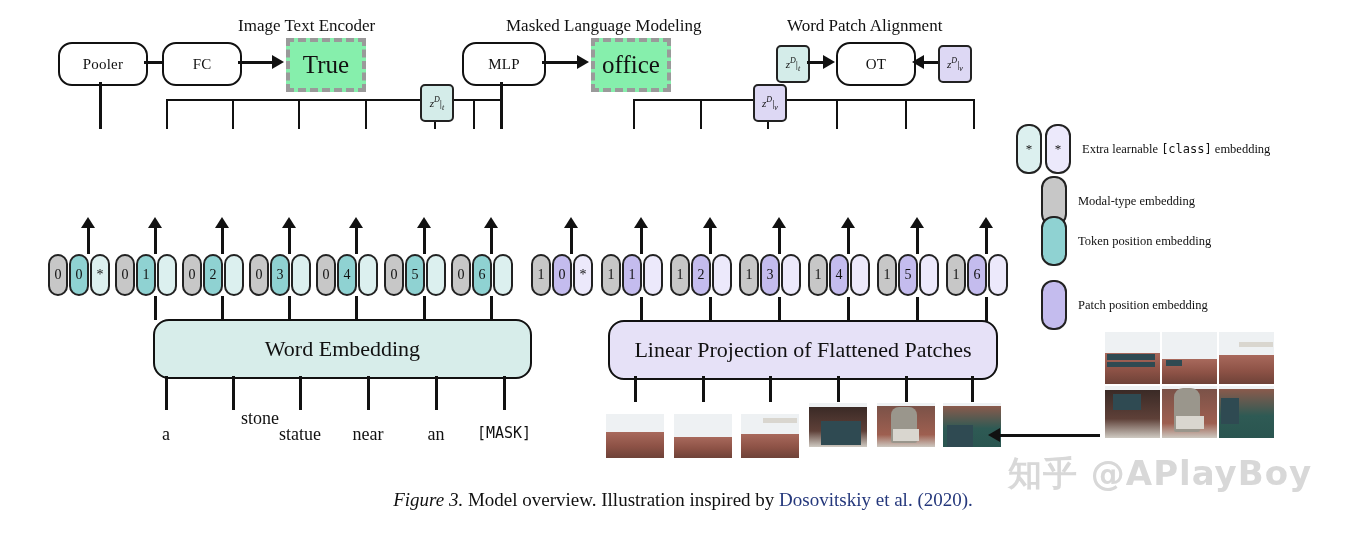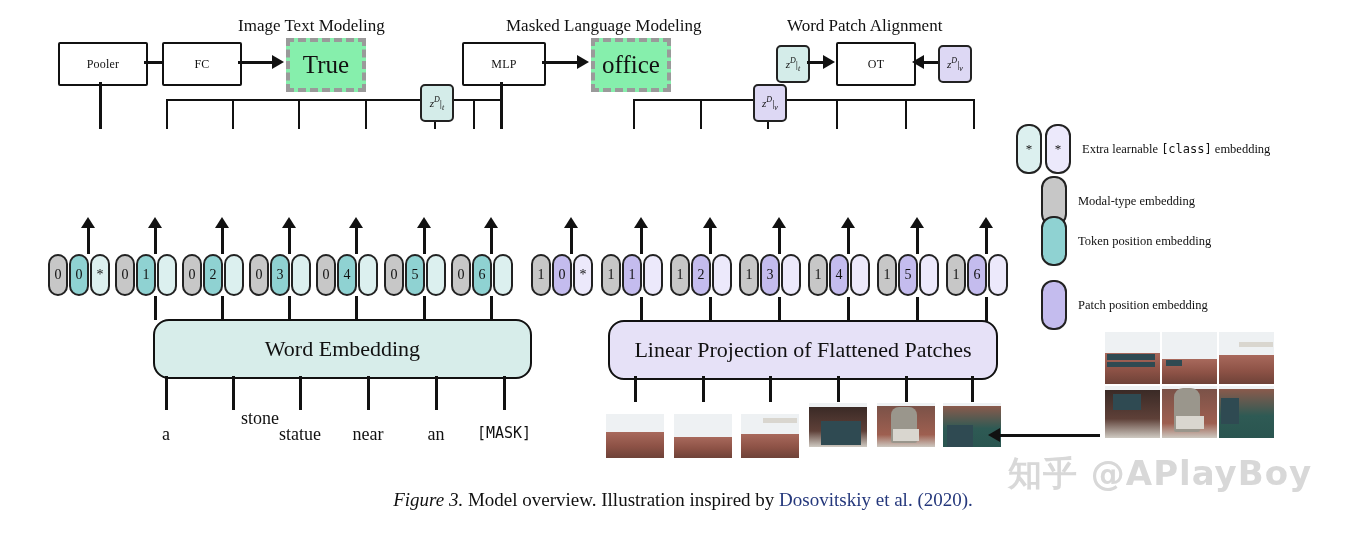--- a/index.html
+++ b/index.html
@@ -2,23 +2,23 @@
 <html><head>
 <meta charset="utf-8">
 <style>
   html,body{margin:0;padding:0;background:#ffffff;}
   body{width:1366px;height:536px;position:relative;overflow:hidden;
        font-family:"Liberation Serif",serif;color:#111;}
   #stage{position:absolute;left:0;top:0;width:1366px;height:536px;}
   .abs{position:absolute;}
 
   
-  .rbox{position:absolute;border:2.5px solid #111;border-radius:2px;background:#fff;
+  .rbox{position:absolute;border:2.5px solid #111;border-radius:14px;background:#fff;
         display:flex;align-items:center;justify-content:center;
-        font-size:12px;letter-spacing:.2px;}
+        font-size:15px;letter-spacing:.2px;}
   .dashbox{position:absolute;border:4px dashed #9a9a9a;background:#86efac;
            display:flex;align-items:center;justify-content:center;}
   .dashbox span{font-size:25px;}
 
   
   .vline{position:absolute;background:#111;width:3px;}
   .hline{position:absolute;background:#111;height:3px;}
   .thinv{position:absolute;background:#111;width:2px;}
   .thinh{position:absolute;background:#111;height:2px;}
 
@@ -85,21 +85,21 @@
               background:linear-gradient(180deg,#a8695c 0%,#8d5246 55%,#6e4238 100%);}
   .patch .win{position:absolute;background:#2f4a52;}
   .patch .stat{position:absolute;background:#9a968c;}
   .patch .grd{position:absolute;background:#d9d6cf;}
 </style>
 </head>
 <body>
 
 <div id="stage">
 
-  <div class="ttl" style="left:238px;top:16px;">Image Text Modeling</div>
+  <div class="ttl" style="left:238px;top:16px;">Image Text Encoder</div>
   <div class="ttl" style="left:506px;top:16px;">Masked Language Modeling</div>
   <div class="ttl" style="left:787px;top:16px;">Word Patch Alignment</div>
 
   <div class="rbox" style="left:58px;top:42px;width:86px;height:40px;">
     <span>Pooler</span>
   </div>
   <div class="hline" style="left:144px;top:61px;width:19px;"></div>
   <div class="rbox" style="left:162px;top:42px;width:76px;height:40px;">
     <span>FC</span>
   </div>

